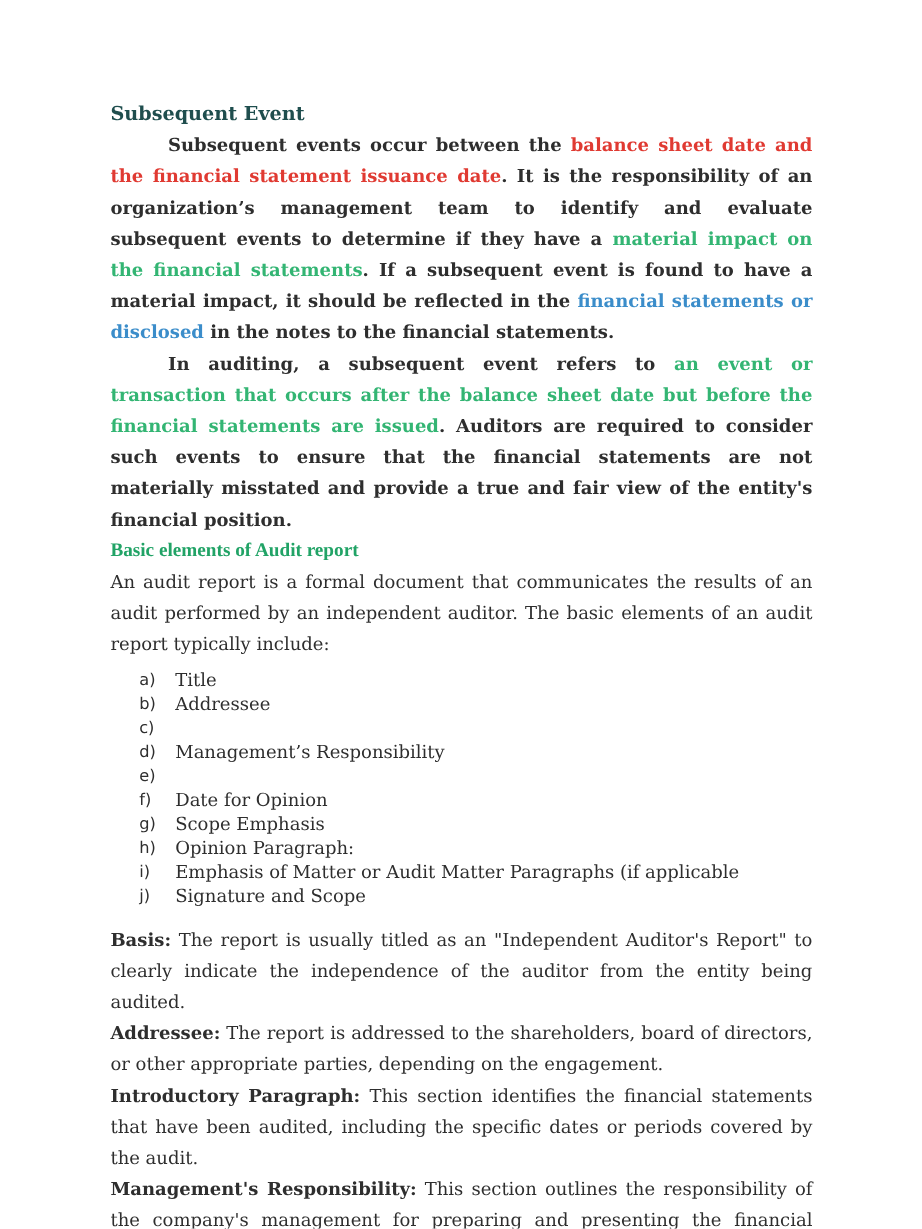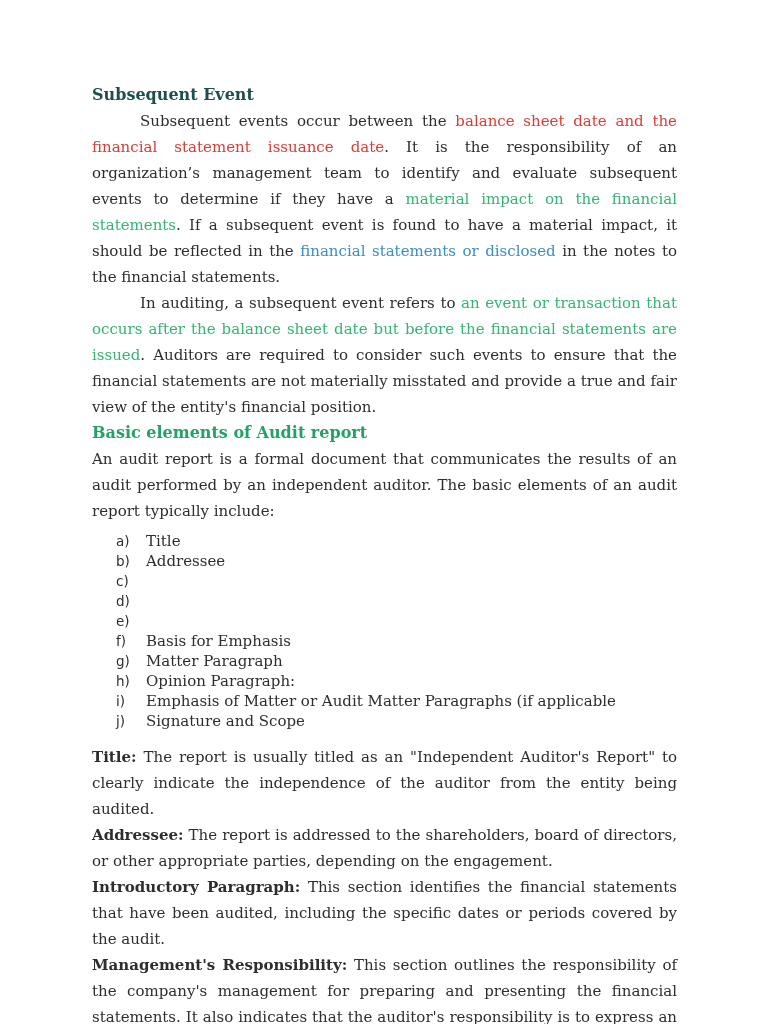--- a/index.html
+++ b/index.html
@@ -21,28 +21,28 @@
     width: 585px;
   }
   .heading {
     margin: 0;
     font-size: 16px;
     line-height: 26px;
     font-weight: bold;
     text-align: left;
   }
   .h-teal  { color: var(--heading-teal, #1f4e4e); }
-  .h-green { color: var(--heading-green, #21a366); }
+  .h-green { color: var(--heading-green, #21a366); font-family: Liberation Serif, serif; }
   p.body {
     margin: 0;
     font-size: 15px;
     line-height: 26px;
     text-align: justify;
   }
-  p.indent { text-indent: 48px; }
+  p.indent { text-indent: 48px; font-weight: bold; }
   .red   { color: var(--text-red, #e03a32); }
   .green { color: var(--text-green, #33b573); }
   .blue  { color: var(--text-blue, #3b8dca); }
   .alpha-list {
     margin: 7px 0 13px 0;
     padding: 0;
     list-style: none;
   }
   .alpha-list li {
     display: flex;
@@ -81,47 +81,48 @@
         </li>
       <li>
           <span class="marker">b)</span>
           <span class="li-text">Addressee</span>
         </li>
       <li>
           <span class="marker">c)</span>
         </li>
       <li>
           <span class="marker">d)</span>
+          <span class="li-text">Management’s Responsibility</span>
         </li>
       <li>
           <span class="marker">e)</span>
         </li>
       <li>
           <span class="marker">f)</span>
-          <span class="li-text">Basis for Emphasis</span>
+          <span class="li-text">Date for Opinion</span>
         </li>
       <li>
           <span class="marker">g)</span>
-          <span class="li-text">Matter Paragraph</span>
+          <span class="li-text">Scope Emphasis</span>
         </li>
       <li>
           <span class="marker">h)</span>
           <span class="li-text">Opinion Paragraph:</span>
         </li>
       <li>
           <span class="marker">i)</span>
           <span class="li-text">Emphasis of Matter or Audit Matter Paragraphs (if applicable</span>
         </li>
       <li>
           <span class="marker">j)</span>
           <span class="li-text">Signature and Scope</span>
         </li>
     </ol>
 
-    <p class="body"><b class="term">Title:</b><span> The report is usually titled as an "Independent Auditor's Report" to clearly indicate the independence of the auditor from the entity being audited.</span></p>
+    <p class="body"><b class="term">Basis:</b><span> The report is usually titled as an "Independent Auditor's Report" to clearly indicate the independence of the auditor from the entity being audited.</span></p>
 
     <p class="body"><b class="term">Addressee:</b><span> The report is addressed to the shareholders, board of directors, or other appropriate parties, depending on the engagement.</span></p>
 
     <p class="body"><b class="term">Introductory Paragraph:</b><span> This section identifies the financial statements that have been audited, including the specific dates or periods covered by the audit.</span></p>
 
     <p class="body"><b class="term">Management's Responsibility:</b><span> This section outlines the responsibility of the company's management for preparing and presenting the financial statements. It also indicates that the auditor's responsibility is to express an opinion on these financial statements based on the audit.</span></p>
 
   </div>
 </div>
 

